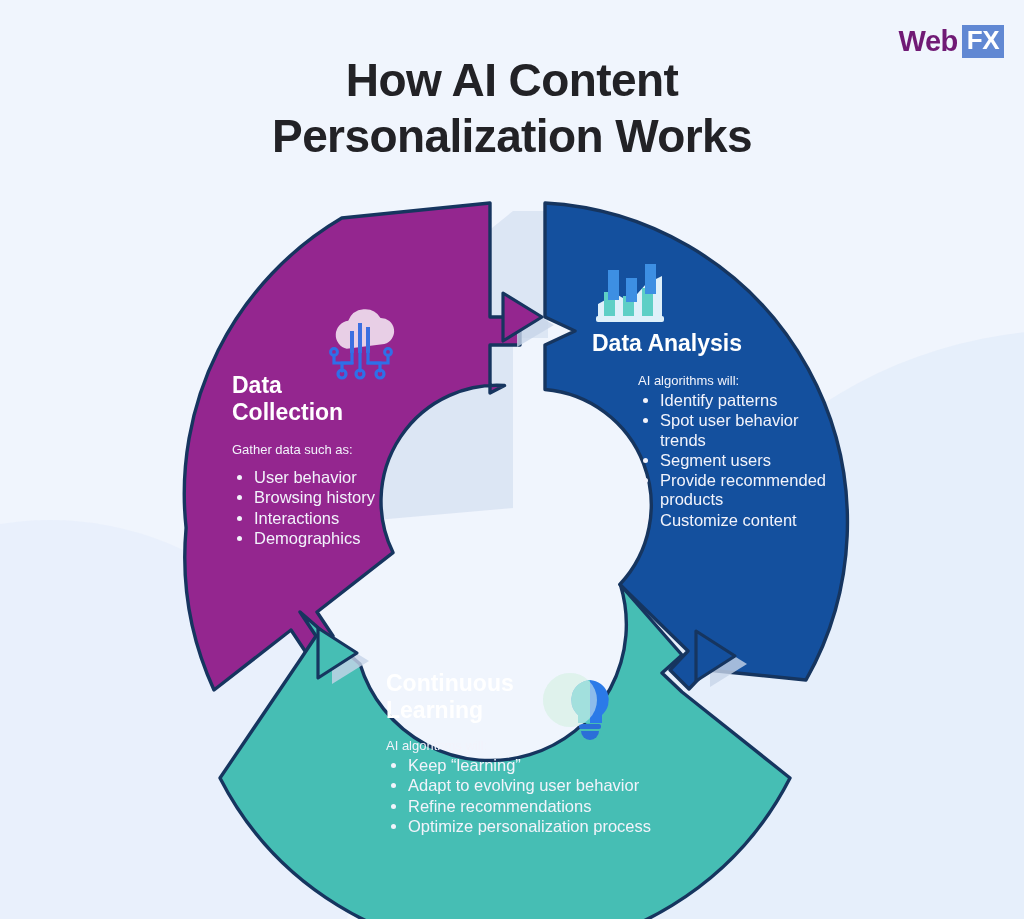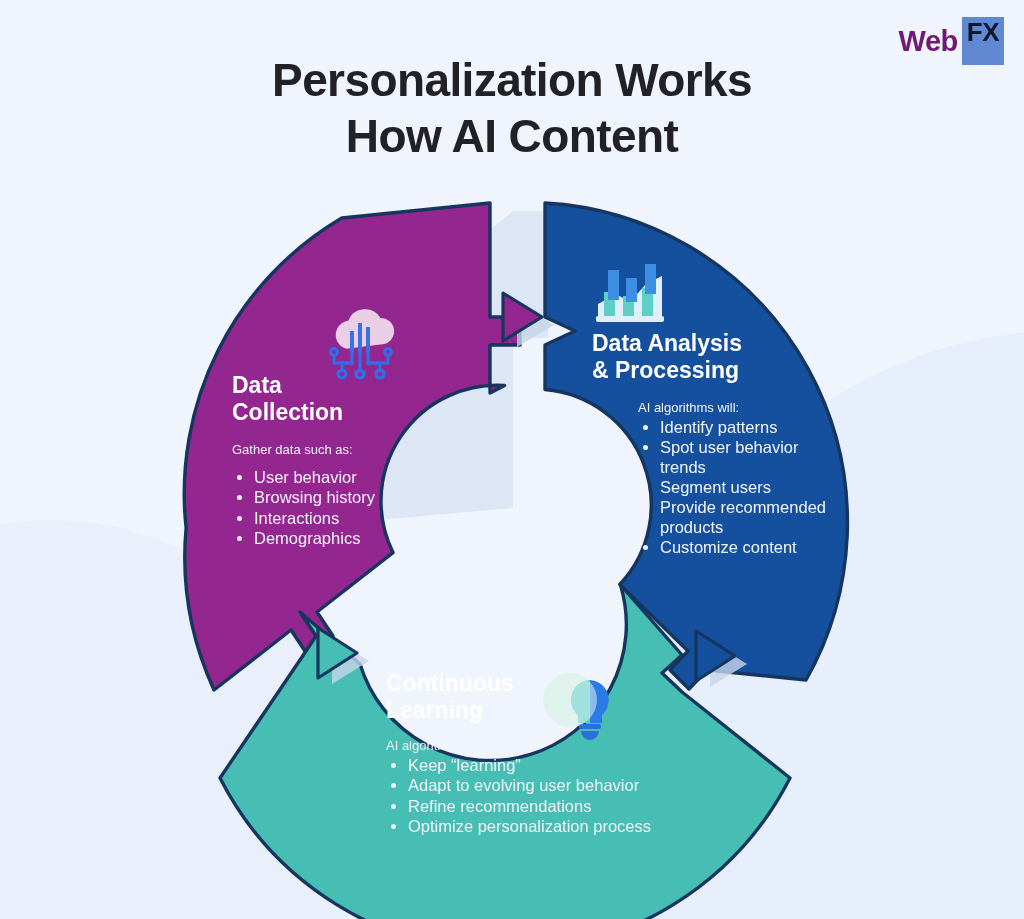--- a/index.html
+++ b/index.html
@@ -42,24 +42,24 @@
     z-index: 12;
   }
   #logo .web {
     font-size: 29px; font-weight: bold; color: #701a75;
     letter-spacing: -0.5px; line-height: 1;
     font-family: "Liberation Sans", sans-serif;
   }
   #logo .fx {
     margin-left: 4px;
     background: #6188d3;
-    color: #0f172a;
+    color: #ffffff;
     font-size: 26px; font-weight: bold;
     letter-spacing: -0.5px;
-    padding: 2px 5px 20px 5px;
+    padding: 2px 5px 5px 5px;
     line-height: 1;
     font-family: "Liberation Sans", sans-serif;
   }
 
   
   #title {
     position: absolute;
     left: 0; top: 52px; width: 1024px;
     text-align: center;
     z-index: 11;
@@ -146,22 +146,22 @@
 
   <div id="bg-circle"></div>
   <div id="bg-circle2"></div>
 
   <div id="logo">
     <span class="web">Web</span>
     <span class="fx">FX</span>
   </div>
 
   <div id="title">
+    <span class="line">How AI Content</span>
     <span class="line">Personalization Works</span>
-    <span class="line">How AI Content</span>
   </div>
 
   <svg id="wheel" viewBox="0 0 1024 919">
     <defs>
       <filter id="shdw" x="-30%" y="-30%" width="170%" height="170%">
         <feDropShadow dx="7" dy="7" stdDeviation="0" flood-color="#c6d3e8" flood-opacity="0.85"></feDropShadow>
       </filter>
     </defs>
 
     <g transform="translate(8,8)" opacity="0.55">
@@ -296,21 +296,20 @@
       <li>User behavior</li>
       <li>Browsing history</li>
       <li>Interactions</li>
       <li>Demographics</li>
     </ul>
   </div>
 
   <div class="seg-text" id="t-analysis">
     <div class="seg-title">
       <span>Data Analysis</span><br>
-      <span>&amp; Processing</span>
     </div>
     <div class="block-inner">
       <div class="seg-intro">AI algorithms will:</div>
       <ul class="seg-list">
         <li>Identify patterns</li>
         <li>Spot user behavior trends</li>
         <li>Segment users</li>
         <li>Provide recommended products</li>
         <li>Customize content</li>
       </ul>

